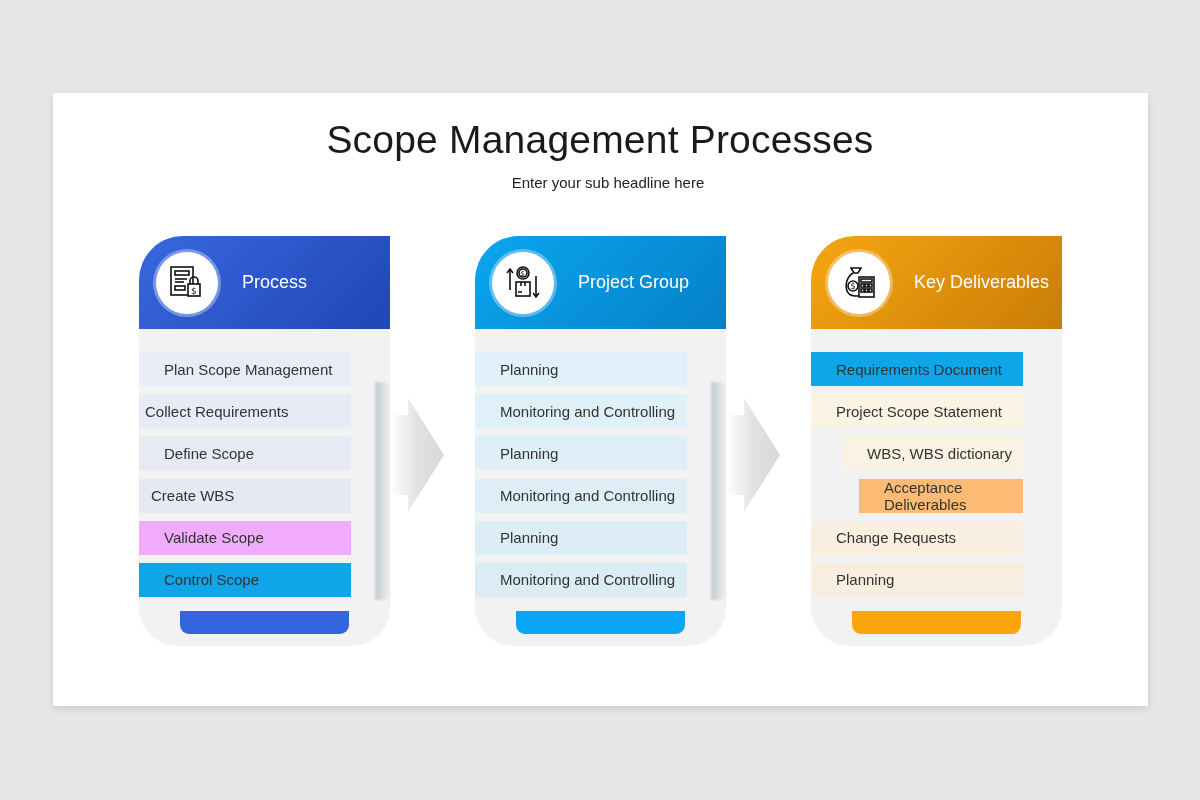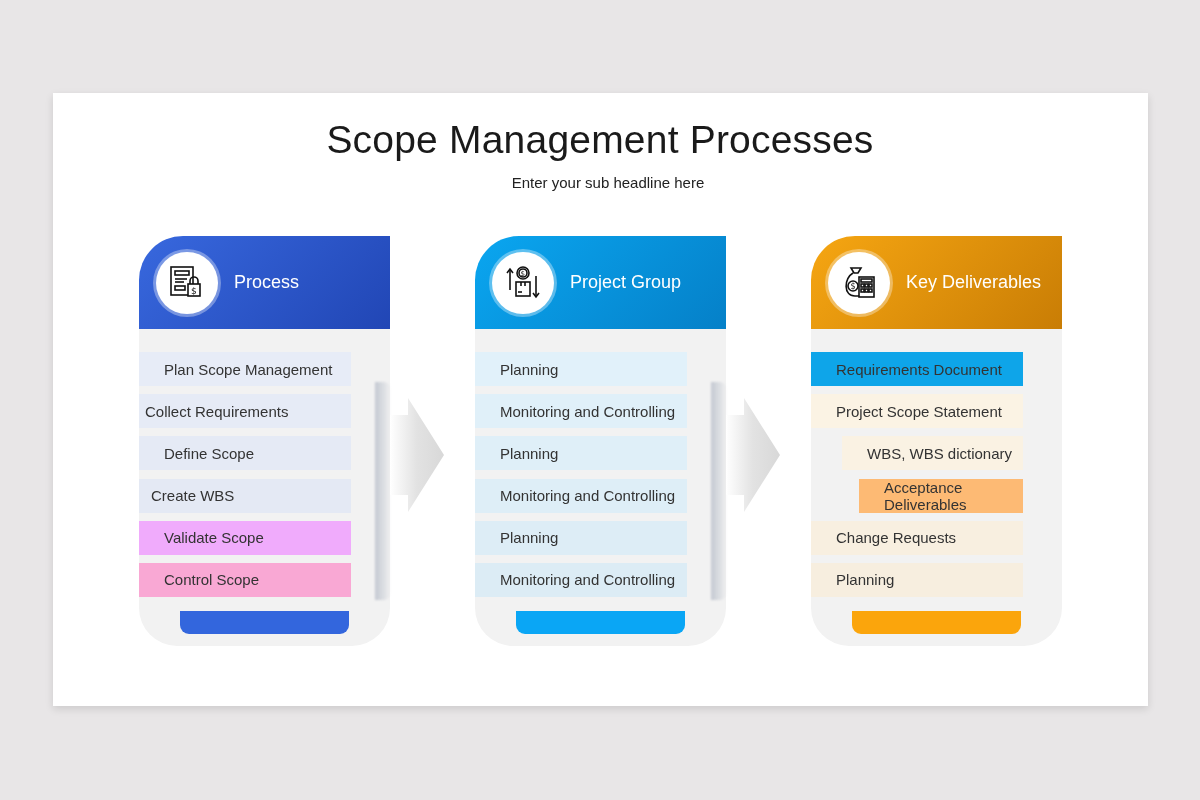--- a/index.html
+++ b/index.html
@@ -24,21 +24,21 @@
   }
   .col .header {
     position: absolute; left: 0; top: 0; width: 251px; height: 93px;
     border-radius: 44px 0 0 0; display: flex; align-items: center;
   }
   .icon-circle {
     width: 62px; height: 62px; border-radius: 50%; background: #fff;
     margin-left: 17px; box-shadow: 0 0 0 3px rgba(255,255,255,0.35);
     display: flex; align-items: center; justify-content: center;
   }
-  .header-label { color: #fff; font-size: 18px; margin-left: 16px; }
+  .header-label { color: #fff; font-size: 18px; margin-left: 24px; }
   .rows { position: absolute; left: 0; top: 116px; width: 212px; }
   .row {
     height: 34px; margin-bottom: 8.2px; display: flex; align-items: center;
     padding-left: 25px; font-size: 15px; color: #333;
   }
   .bottom-tab {
     position: absolute; left: 41px; top: 375px; width: 169px; height: 23px;
     border-radius: 0 0 9px 9px;
   }
   .fold {
@@ -71,21 +71,21 @@
       </svg>
     </div>
     <span class="header-label">Process</span>
   </div>
   <div class="rows">
     <div class="row" style="background:#e7ecf7;">Plan Scope Management</div>
     <div class="row" style="background:#e6ebf6;padding-left:6px;">Collect Requirements</div>
     <div class="row" style="background:#e5eaf5;">Define Scope</div>
     <div class="row" style="background:#e4e9f4;padding-left:12px;">Create WBS</div>
     <div class="row" style="background:#f0abfc;text-align:center;">Validate Scope</div>
-    <div class="row" style="background:#f9a8d4;">Control Scope</div>
+    <div class="row" style="background:#0ea5e9;">Control Scope</div>
   </div>
   <div class="bottom-tab" style="background:#3366dd;"></div>
 </div>
 
 <div class="col" style="left:475px;">
   <div class="base"></div>
   <div class="header" style="background:linear-gradient(135deg,#0aa6f0,#0580c8);">
     <div class="icon-circle">
       <svg width="38" height="38" viewBox="0 0 38 38" fill="none" stroke="#111" stroke-width="1.6">
         <circle cx="19" cy="9" r="6"></circle>

